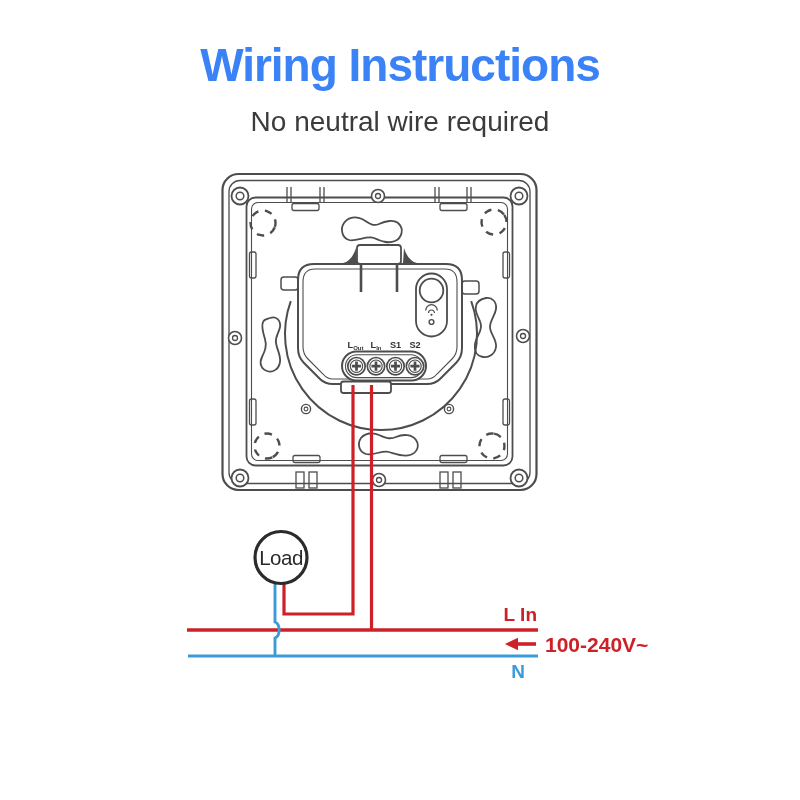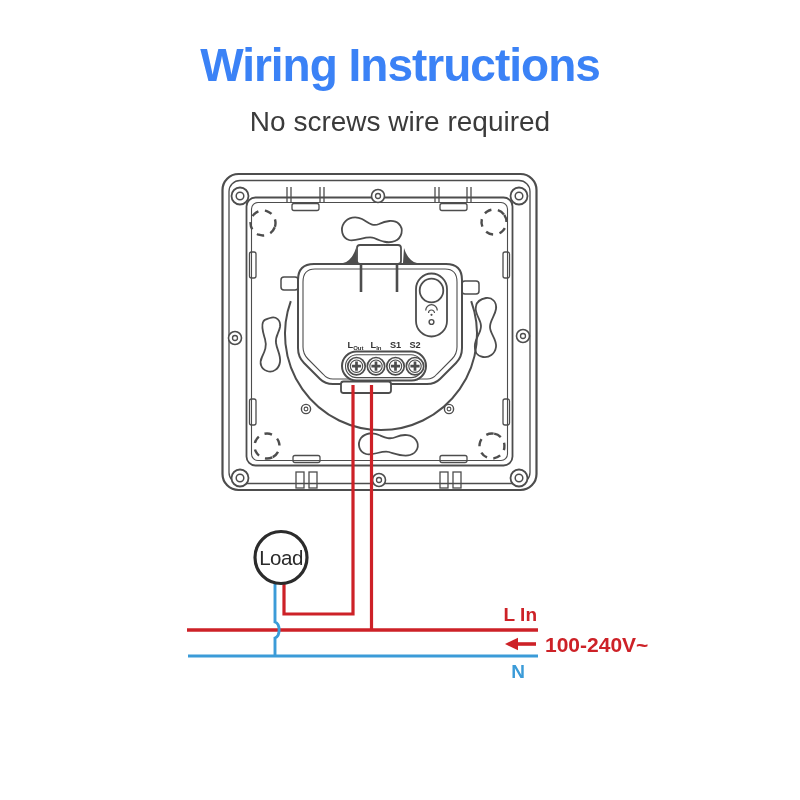--- a/index.html
+++ b/index.html
@@ -19,21 +19,21 @@
   .wire-blue{stroke:#3b9bd8;fill:none;}
   .lbl-red{fill:#cd2127;font-weight:700;}
   .lbl-blue{fill:#3b9bd8;font-weight:700;}
 </style>
 </head>
 <body>
 
 <div class="stage">
 
   <div class="title">Wiring Instructions</div>
-  <div class="subtitle">No screws wire required</div>
+  <div class="subtitle">No neutral wire required</div>
 
   <svg class="diagram" viewBox="0 0 800 800">
 
     <g>
       <rect class="outline" x="222.5" y="174" width="314" height="316" rx="16" stroke-width="2.2"></rect>
       <rect class="outline" x="229" y="180.5" width="301" height="303" rx="11" stroke-width="1.3"></rect>
       <rect class="outline" x="246.5" y="197.5" width="266" height="268" rx="9" stroke-width="1.8"></rect>
       <rect class="outline" x="251.5" y="202.5" width="256" height="258" rx="6.5" stroke-width="1.1"></rect>
 
       <g>

